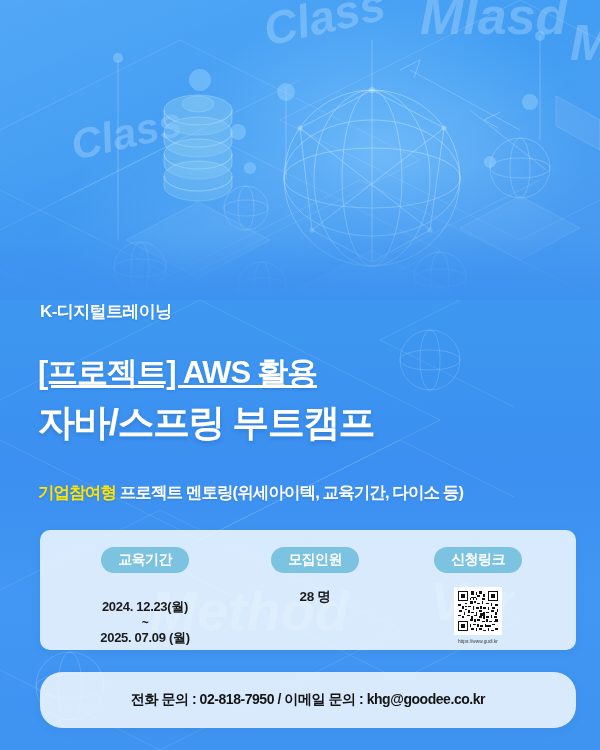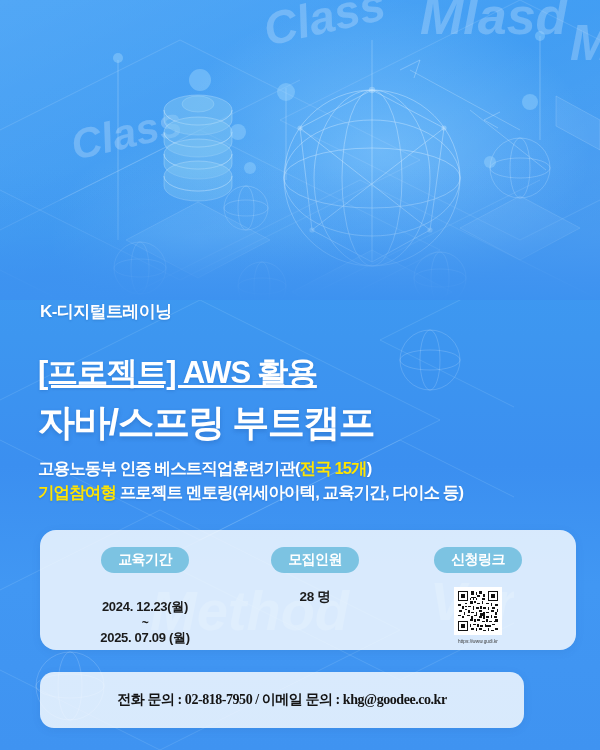--- a/index.html
+++ b/index.html
@@ -117,21 +117,21 @@
   .subline.two { top: 482px; }
   .hl { color: #ffe400; }
 
   
   .info-card {
     position: absolute;
     left: 32px;
     top: 530px;
     width: 536px;
     height: 120px;
-    border-radius: 16px;
+    border-radius: 10px;
     background: rgba(255,255,255,0.80);
     box-shadow: 0 2px 8px rgba(25,80,150,0.10);
   }
 
   .col {
     position: absolute;
     top: 0;
     height: 120px;
     text-align: center;
   }
@@ -186,29 +186,28 @@
     color: #3a3a3a;
     letter-spacing: 0px;
     transform: scale(0.95);
   }
 
   
   .contact-card {
     position: absolute;
     left: 32px;
     top: 672px;
-    width: 484px;
+    width: 536px;
     height: 56px;
-    border-radius: 14px;
+    border-radius: 22px;
     background: rgba(255,255,255,0.80);
     box-shadow: 0 2px 8px rgba(25,80,150,0.10);
     display: flex;
     align-items: center;
     justify-content: center;
-    font-family: Liberation Serif, serif;
   }
   .contact-text {
     font-size: 14px;
     font-weight: bold;
     color: #141414;
     letter-spacing: -0.45px;
     white-space: nowrap;
   }
 </style>
 </head>
@@ -385,23 +384,20 @@
   </div>
 
   <div class="content">
 
     <div class="kdt-label">K-디지털트레이닝</div>
 
     <div class="title-1">[프로젝트] AWS 활용</div>
 
     <div class="title-2">자바/스프링 부트캠프</div>
 
-    <div class="subline one">
-      <span>고용노동부 인증 베스트직업훈련기관(</span><span class="hl">전국 15개</span><span>)</span>
-    </div>
 
     <div class="subline two">
       <span class="hl">기업참여형</span><span> 프로젝트 멘토링(위세아이텍, 교육기간, 다이소 등)</span>
     </div>
 
     <div class="info-card">
 
       <div class="col period">
         <div class="badge">교육기간</div>
         <div class="period-dates">

